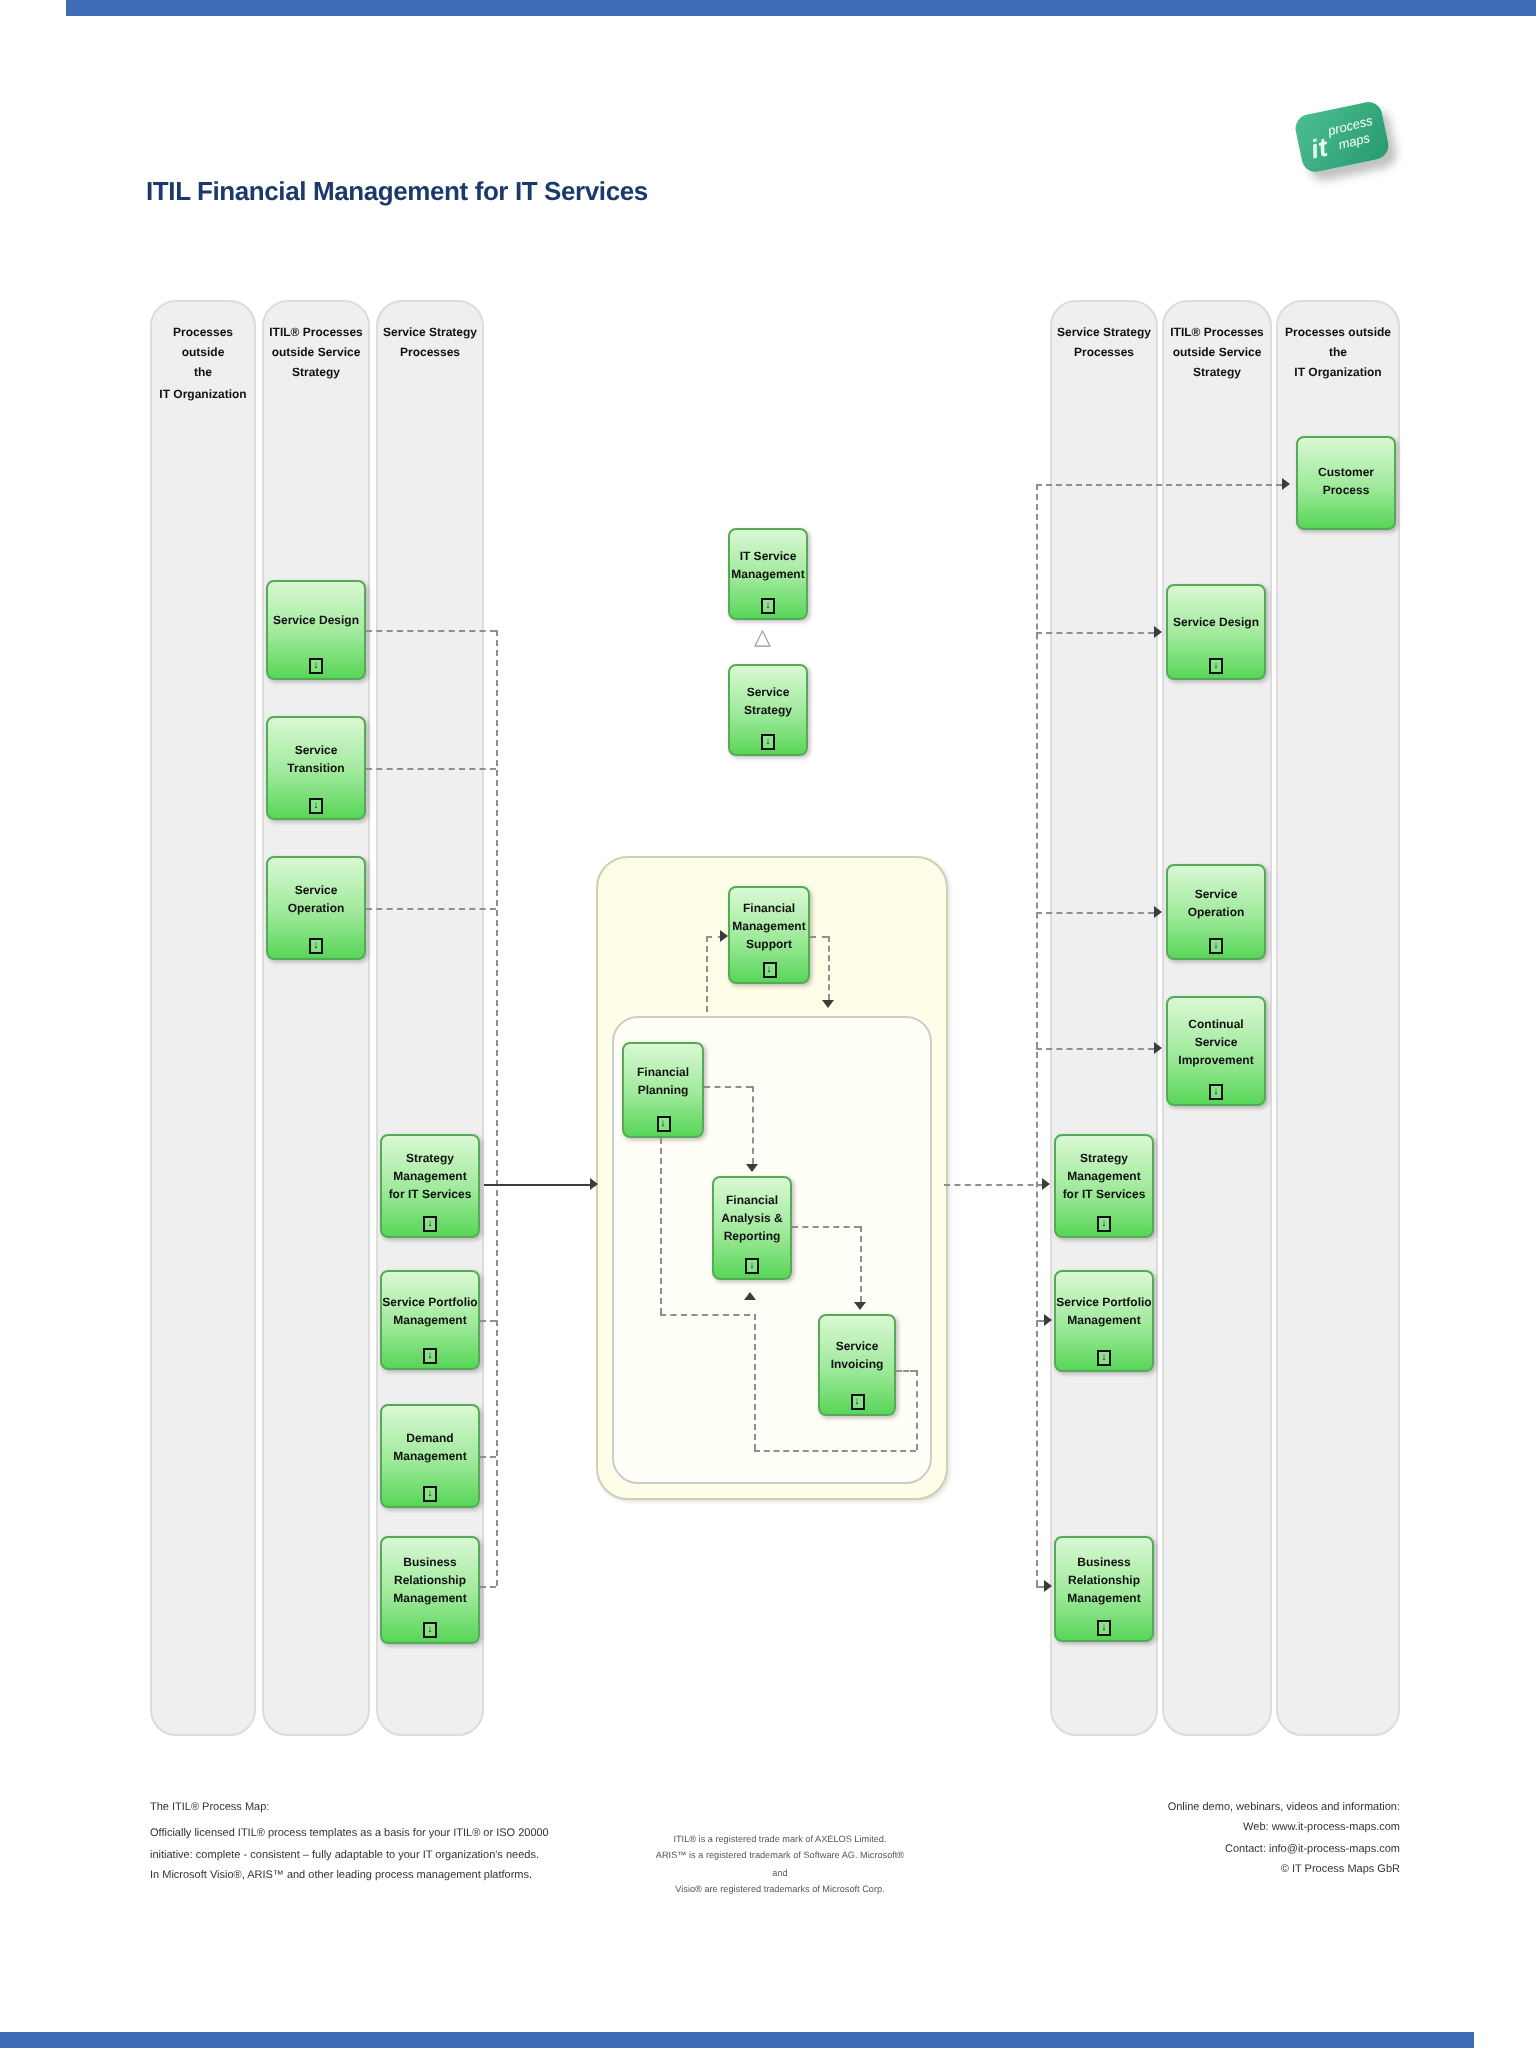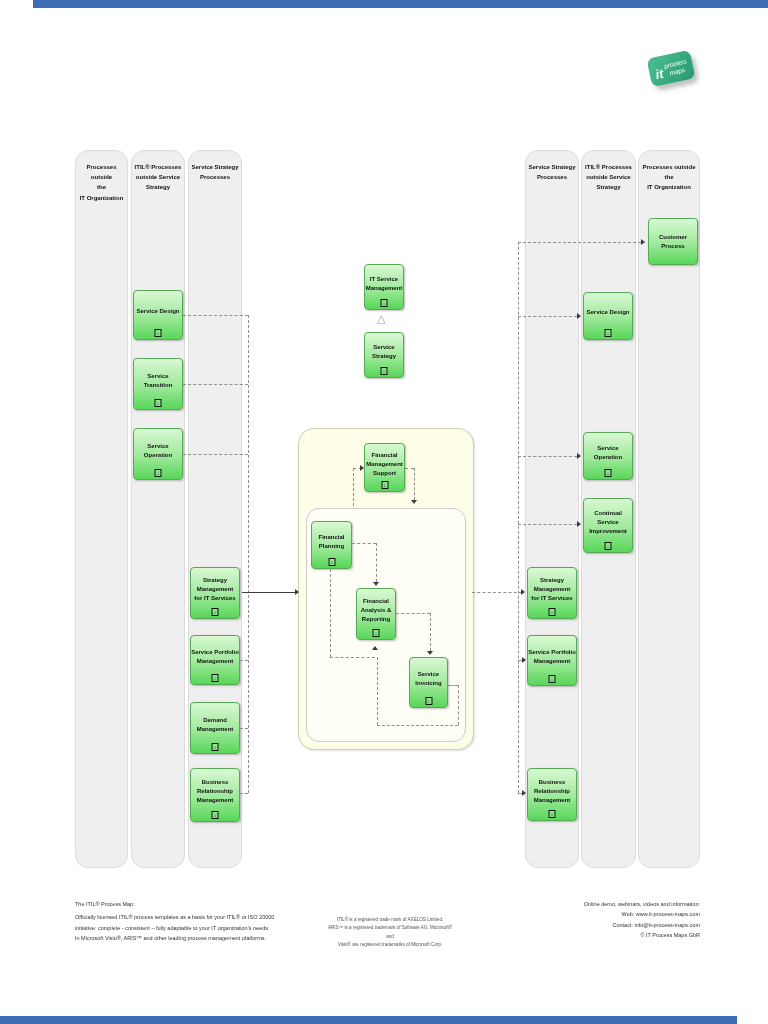--- a/index.html
+++ b/index.html
@@ -41,20 +41,21 @@
   .foot-right{position:absolute;right:68px;top:899px;text-align:right;font-size:5.5px;color:#333;line-height:1.9;}
 </style>
 </head>
 <body>
 
 <div class="page">
 
   <div class="edge-bar" style="left:33px;top:0;width:735px;"></div>
   <div class="edge-bar" style="left:0;top:1016px;width:737px;"></div>
 
+  <div class="title">ITIL Financial Management for IT Services</div>
 
   <div class="logo">
     <span class="it">it</span>
     <span class="pm">process
 maps</span>
   </div>
 
   <div class="lane" style="left:75px;width:53px;">
     <span class="lane-header">Processes outside
 the

